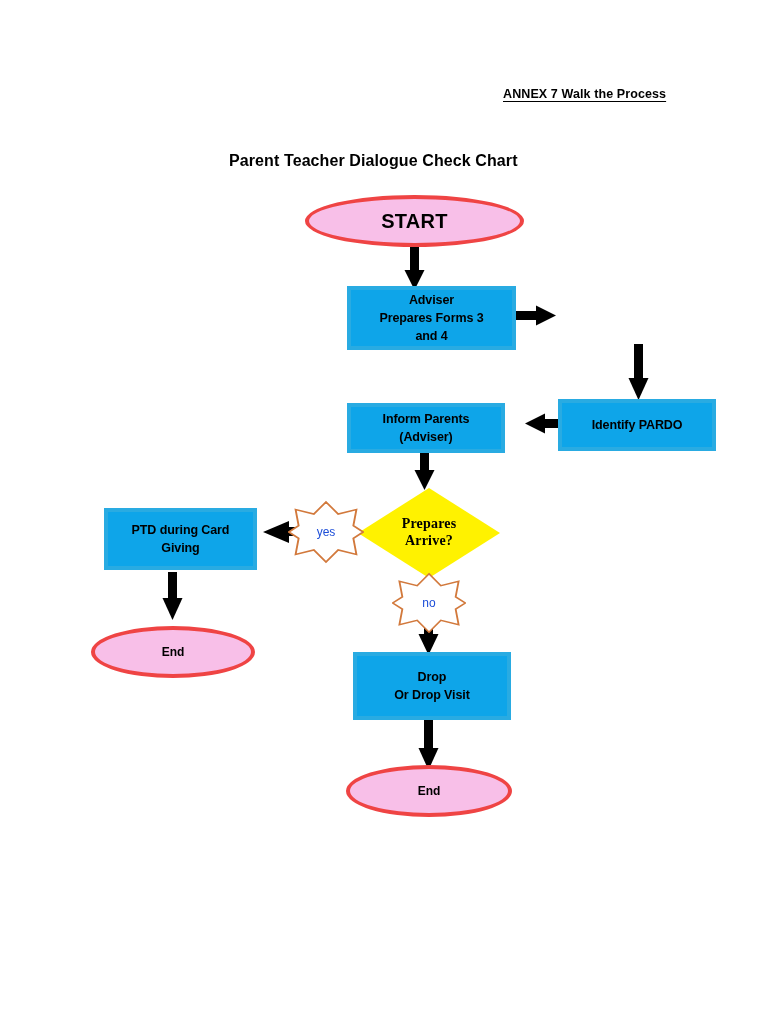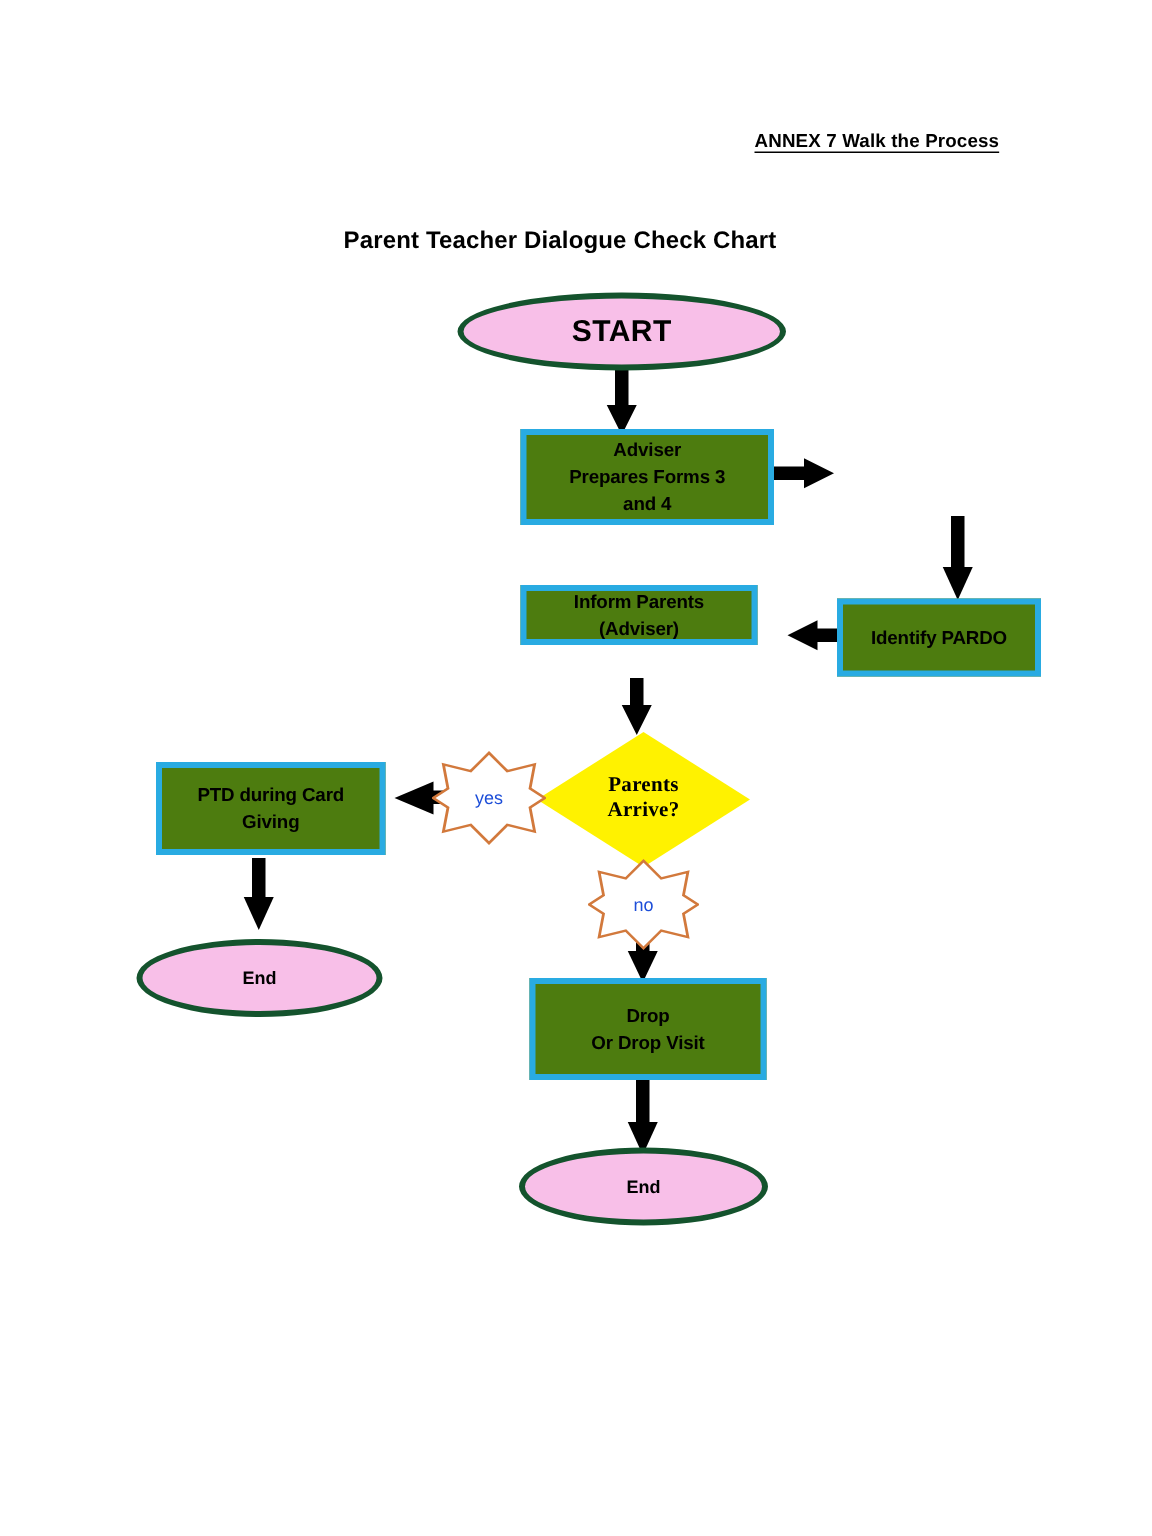--- a/index.html
+++ b/index.html
@@ -51,31 +51,31 @@
   .node {
     position: absolute;
     box-sizing: border-box;
     display: flex;
     align-items: center;
     justify-content: center;
     text-align: center;
   }
 
   .proc {
-    background: #4d7c0f;
+    background: #0ea5e9;
     border: 4px solid #29ABE2;
     font-weight: bold;
     font-size: 12.5px;
     line-height: 1.45;
     letter-spacing: -0.1px;
   }
 
   .terminator {
     background: #F8BFE8;
-    border: 4px solid #14532d;
+    border: 4px solid #ef4444;
     border-radius: 50%;
     font-weight: bold;
   }
 
   .terminator.start {
     font-size: 20px;
     letter-spacing: 0.3px;
   }
   .terminator.end {
     font-size: 12px;
@@ -198,37 +198,37 @@
 
   <div class="node proc" style="left:347px; top:286px; width:169px; height:64px;">
     <div>
       <div>Adviser</div>
       <div>Prepares Forms 3</div>
       <div>and 4</div>
     </div>
   </div>
 
 
-  <div class="node proc" style="left:558px; top:399px; width:136px; height:52px;">
+  <div class="node proc" style="left:558px; top:399px; width:158px; height:52px;">
     <div>
       <div>Identify PARDO</div>
     </div>
   </div>
 
-  <div class="node proc" style="left:347px; top:390px; width:158px; height:40px;">
+  <div class="node proc" style="left:347px; top:403px; width:158px; height:50px;">
     <div>
       <div>Inform Parents</div>
       <div>(Adviser)</div>
     </div>
   </div>
 
   <div class="decision" style="left:358px; top:488px; width:142px; height:90px;">
     <div class="diamond-bg"></div>
     <div class="diamond-label">
-      <div>Parents</div>
+      <div>Prepares</div>
       <div>Arrive?</div>
     </div>
   </div>
 
   <div class="burst" style="left:288px; top:500px; width:76px; height:64px;">
     <div class="burst-bg">
       <svg viewBox="0 0 100 100" width="100%" height="100%" preserveAspectRatio="none">
         <polygon points="50,3 66,22 90,15 86,40 99,50 86,60 90,85 66,78 50,97 34,78 10,85 14,60 1,50 14,40 10,15 34,22" fill="#FFFFFF" stroke="#D2793C" stroke-width="2.5" stroke-linejoin="miter"></polygon>
       </svg>
     </div>

